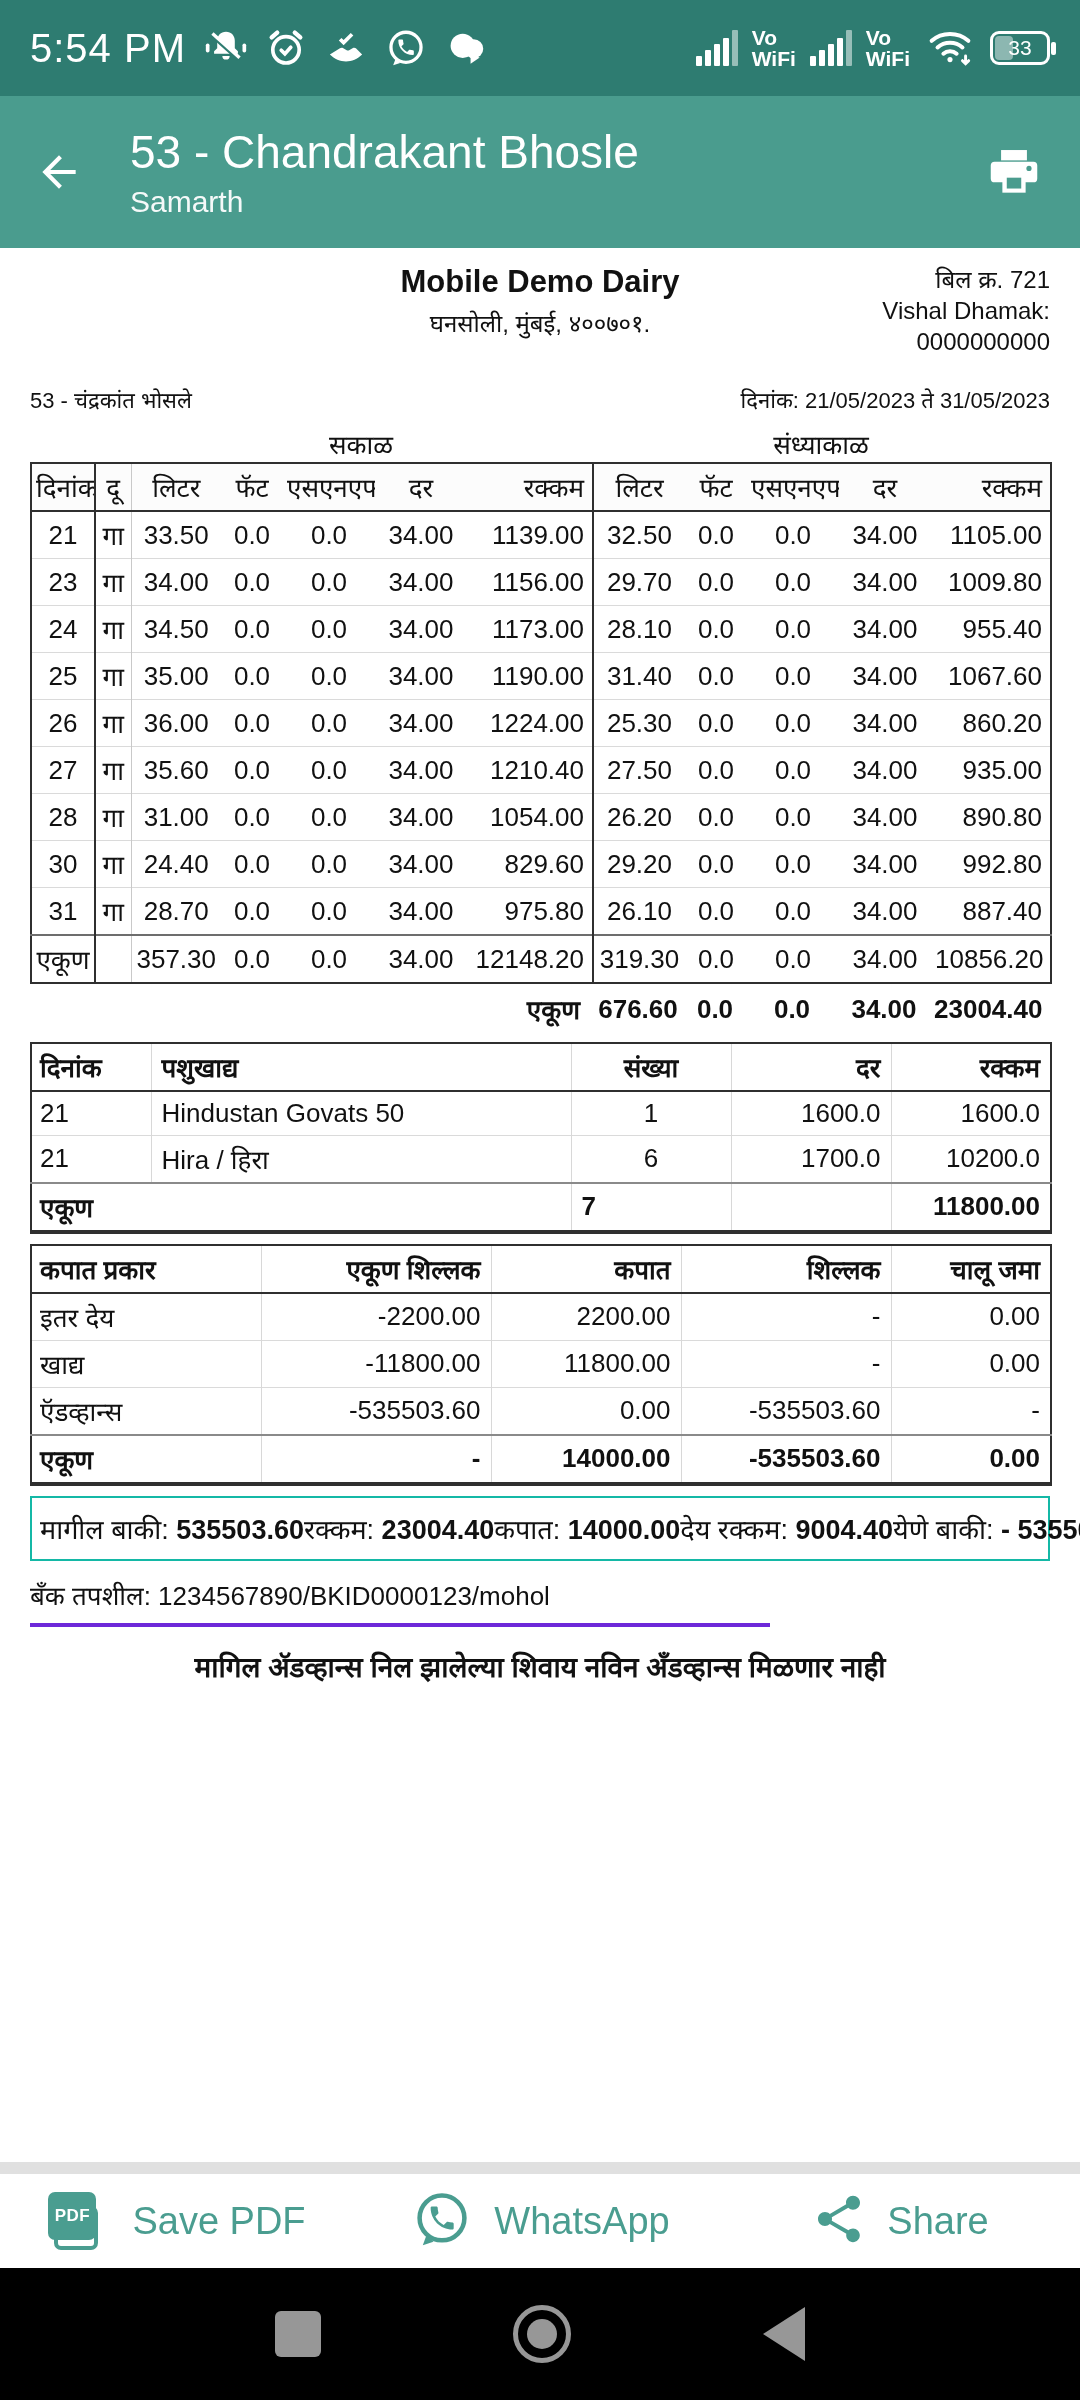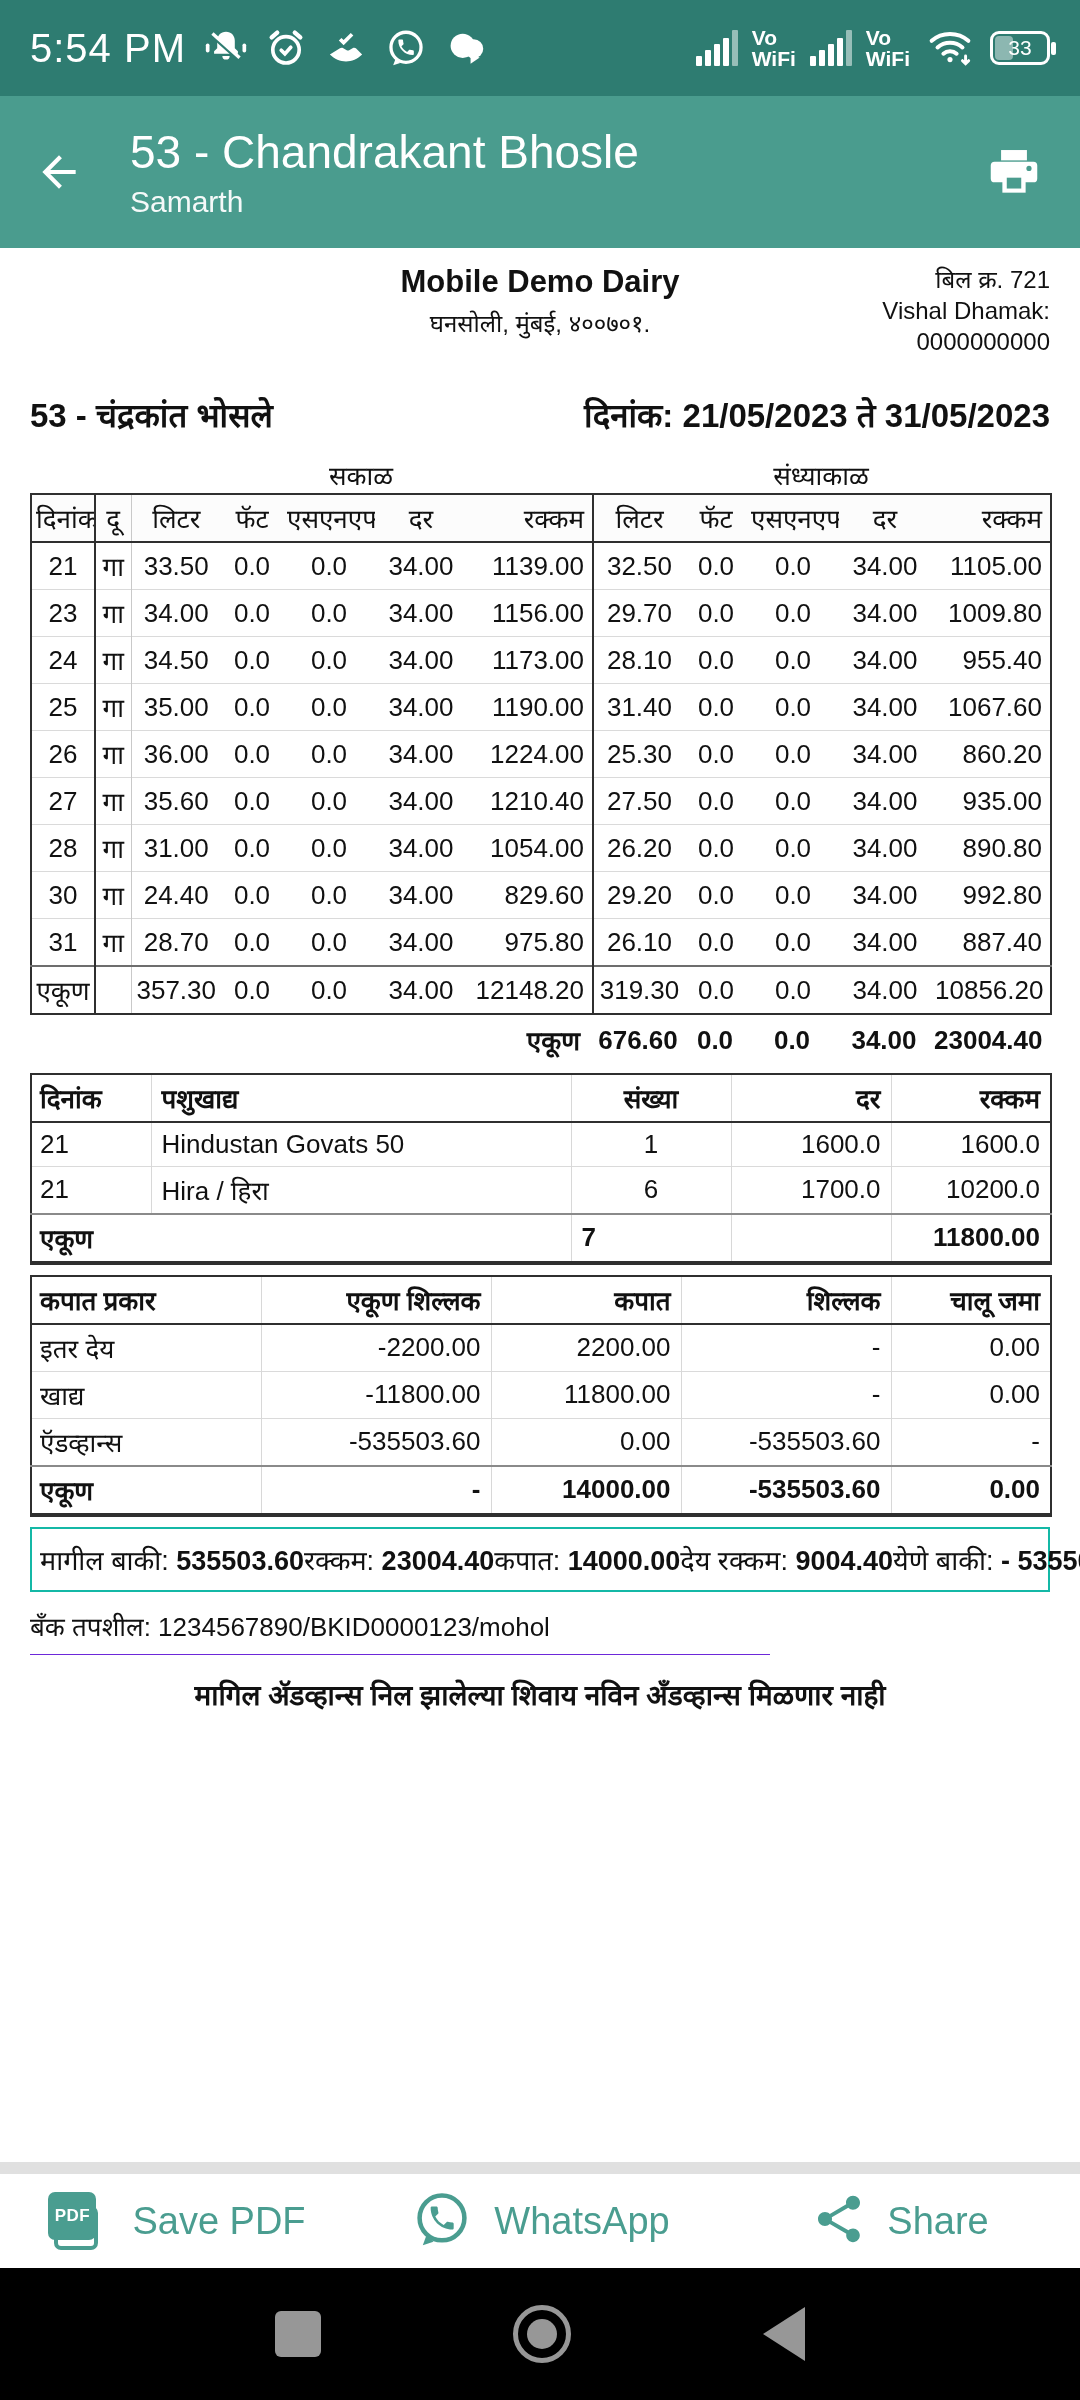--- a/index.html
+++ b/index.html
@@ -38,23 +38,23 @@
   .hdr-sub { font-size:30px; font-weight:400; margin-top:6px; opacity:.95; }
   .print-btn { width:64px; height:64px; display:flex; align-items:center; justify-content:center; }
 
   
   .content { flex:1; background:#fff; padding:0 30px; color:#111; }
   .bill-head { position:relative; margin-top:16px; min-height:100px; }
   .bill-center { text-align:center; }
   .dairy-name { font-size:31px; font-weight:700; }
   .dairy-addr { font-size:24px; margin-top:6px; }
   .bill-right { position:absolute; right:0; top:0; text-align:right; font-size:24px; line-height:31px; }
-  .cust-row { display:flex; justify-content:space-between; margin-top:28px;
-              font-size:33px; font-weight:700; }
-  .section-labels { position:relative; height:36px; margin-top:20px; font-size:26px;font-family:Liberation Mono, monospace; }
+  .cust-row { display:flex; justify-content:space-between; margin-top:20px;
+              font-size:22px; font-weight:400; }
+  .section-labels { position:relative; height:36px; margin-top:12px; font-size:26px;font-family:Liberation Mono, monospace; }
   .lbl-morning { position:absolute; left:100px; width:462px; text-align:center; }
   .lbl-evening { position:absolute; left:562px; width:458px; text-align:center; }
 
   table { border-collapse:collapse; table-layout:fixed; width:1020px; }
   td,th { font-size:26px; font-weight:400; padding:5px 4px; overflow:hidden; white-space:nowrap; }
 
   
   .milk { border:2px solid #2f2f2f; }
   .milk thead tr { border-bottom:2px solid #2f2f2f; background:#fcfcfc; }
   .milk tbody tr { border-top:1px solid #dadada; }
@@ -89,21 +89,21 @@
   .feed td:nth-child(4),.feed th:nth-child(4),
   .feed td:nth-child(5),.feed th:nth-child(5){ text-align:right; padding-right:10px; }
   .ded td:nth-child(1),.ded th:nth-child(1){ text-align:left; padding-left:8px; }
   .ded td:nth-child(n+2),.ded th:nth-child(n+2){ text-align:right; padding-right:10px; }
 
   
   .summary { margin-top:10px; border:2px solid #14b8a6; padding:12px 8px; display:flex;
              justify-content:flex-start; font-size:27px; white-space:nowrap; }
   .summary b { font-weight:700; }
   .bank-line { margin-top:16px; font-size:26px; display:inline-block;
-               border-bottom:1px solid #6d28d9; padding-bottom:10px; padding-right:220px; }
+               border-bottom:4px solid #6d28d9; padding-bottom:10px; padding-right:220px; }
   .notice { margin-top:20px; text-align:center; font-size:28px; font-weight:700; }
 
   
   .divider { height:12px; background:#e0e0e0; flex:0 0 auto; }
   .action-bar { height:94px; background:#fff; display:flex; align-items:center; flex:0 0 auto; }
   .action { flex:1; display:flex; align-items:center; justify-content:center; gap:20px; }
   .action-label { font-size:38px; color:#4a9d90; }
   .pdf-ic { position:relative; width:58px; height:58px; }
   .pdf-ic .back-sheet { position:absolute; left:0; bottom:0; width:44px; height:44px;
         border:4px solid #4a9d90; border-radius:7px; background:#fff; }

